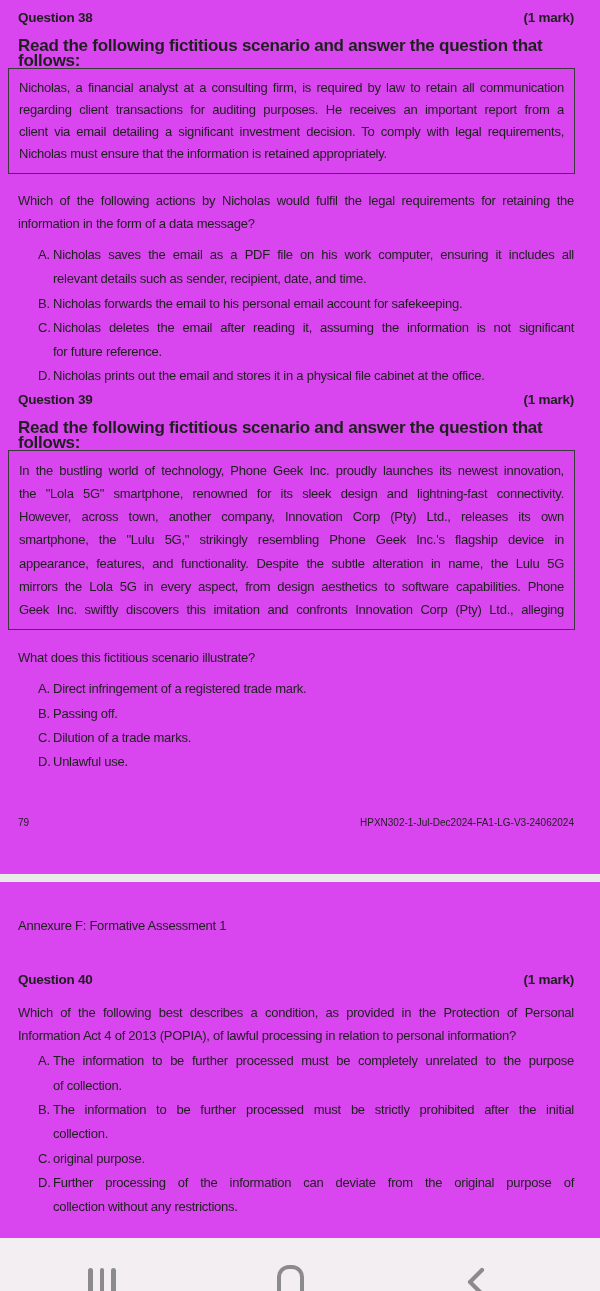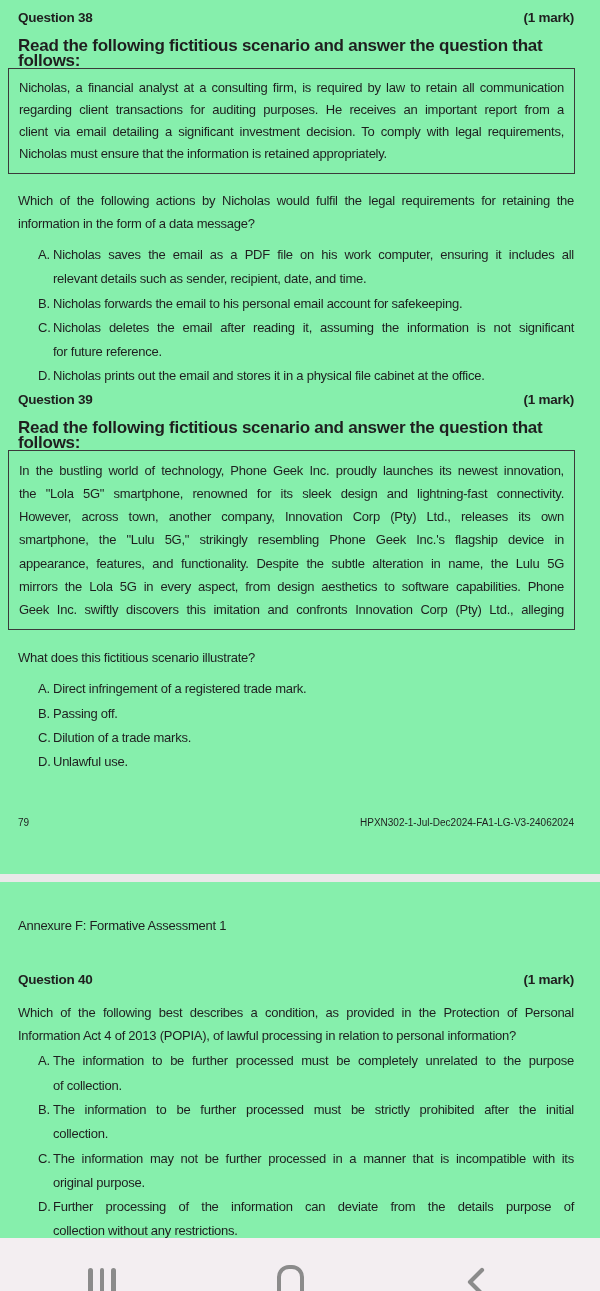--- a/index.html
+++ b/index.html
@@ -1,17 +1,17 @@
 <!DOCTYPE html>
 <html><head>
 <meta charset="utf-8">
 <style>
   html,body{margin:0;padding:0;background:#fff;}
   .screen{
-    position:relative;width:600px;height:1291px;background:#86efac;overflow:hidden;
+    position:relative;width:600px;height:1291px;background:#d946ef;overflow:hidden;
     font-family:"Liberation Sans",sans-serif;font-size:13px;letter-spacing:-0.25px;
     color:#1f1f1f;
   }
   .page{padding:0 26px 0 18px;}
   .qhead{display:flex;justify-content:space-between;font-weight:700;font-size:13.5px;line-height:16px;}
   #q38head{padding-top:10px;}
   #q39head{margin-top:3px;gap:24px;}
   #q40head{margin-top:39px;}
   .instr{font-weight:700;font-size:17px;line-height:15px;margin-top:12px;}
   .scenario{border:1.5px solid #3a3a3a;margin-left:-10px;margin-right:-1px;padding:8px 10px;}
@@ -154,26 +154,25 @@
         <div class="line j">The information to be further processed must be completely unrelated to the purpose</div>
         <div class="line">of collection.</div>
       </div>
       <div class="option">
         <span class="letter">B.</span>
         <div class="line j">The information to be further processed must be strictly prohibited after the initial</div>
         <div class="line">collection.</div>
       </div>
       <div class="option">
         <span class="letter">C.</span>
-        <div class="line j">The information may not be further processed in a manner that is incompatible with its</div>
         <div class="line">original purpose.</div>
       </div>
       <div class="option">
         <span class="letter">D.</span>
-        <div class="line j">Further processing of the information can deviate from the details purpose of</div>
+        <div class="line j">Further processing of the information can deviate from the original purpose of</div>
         <div class="line">collection without any restrictions.</div>
       </div>
     </div>
   </div>
 
   <div class="navbar">
     <div class="navbtn" style="left:66px;"></div>
     <div class="navbtn" style="left:255px;"></div>
     <div class="navbtn" style="left:446px;"></div>
 

